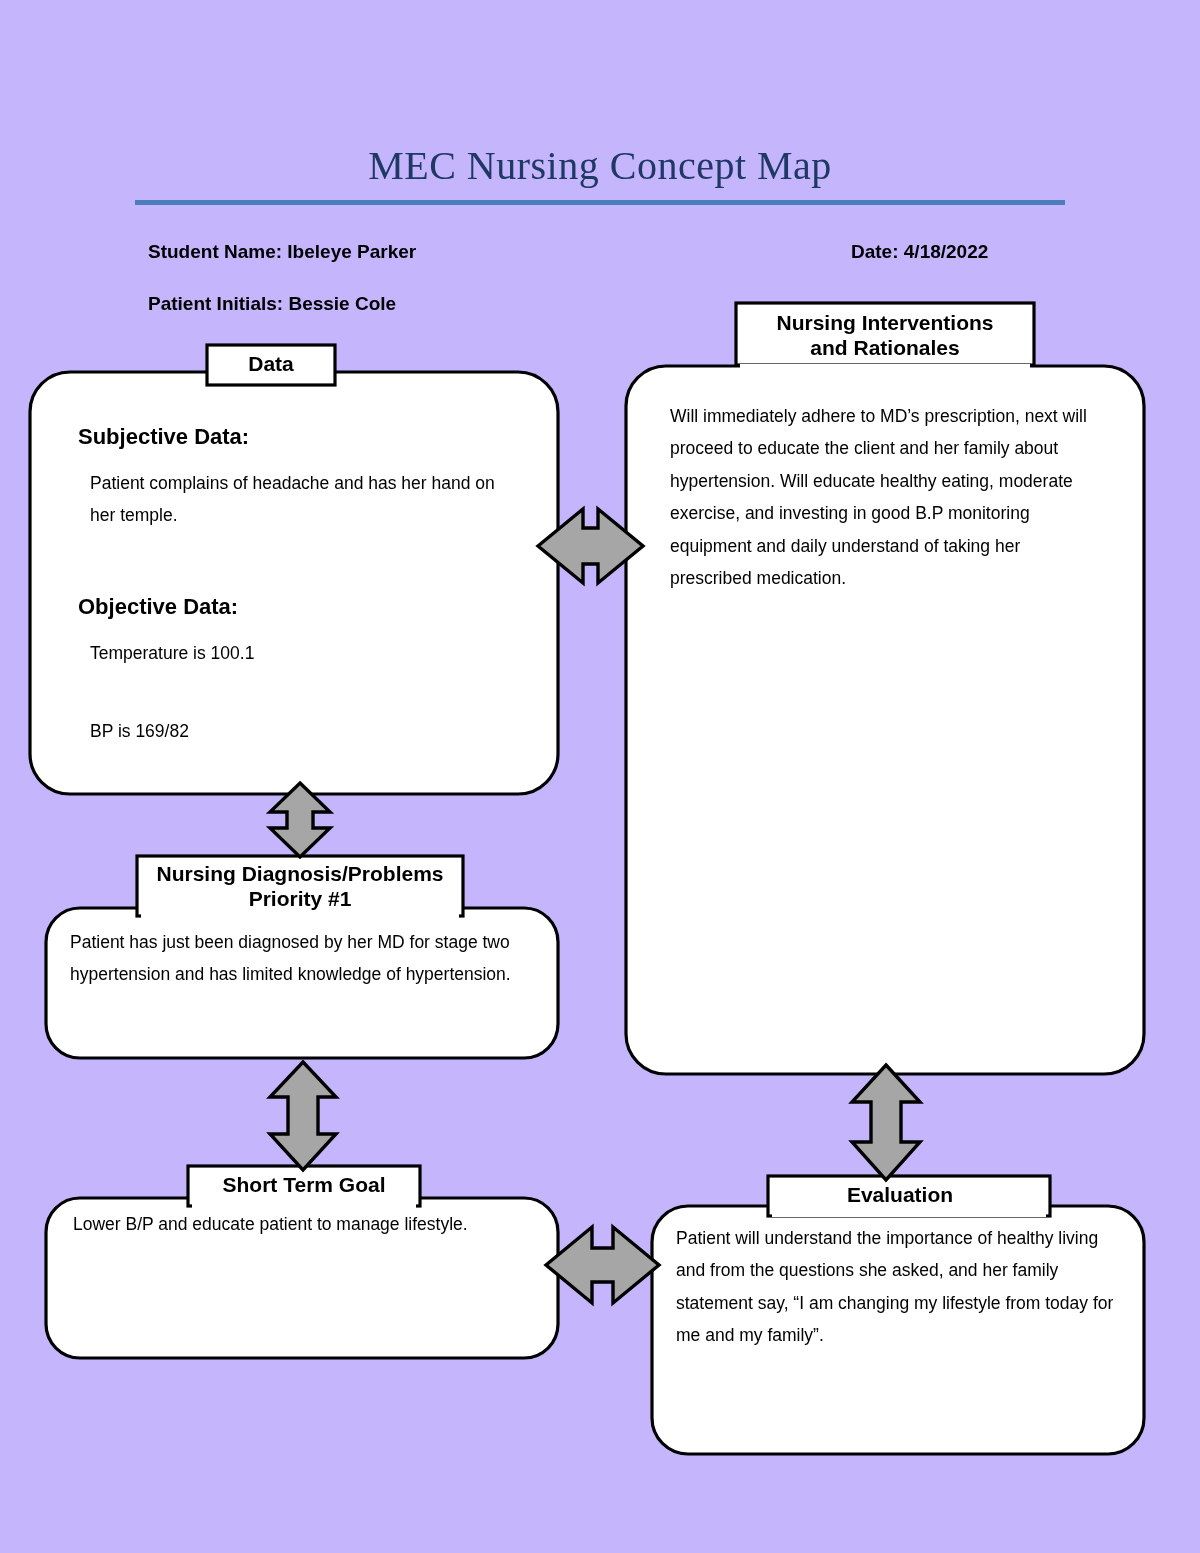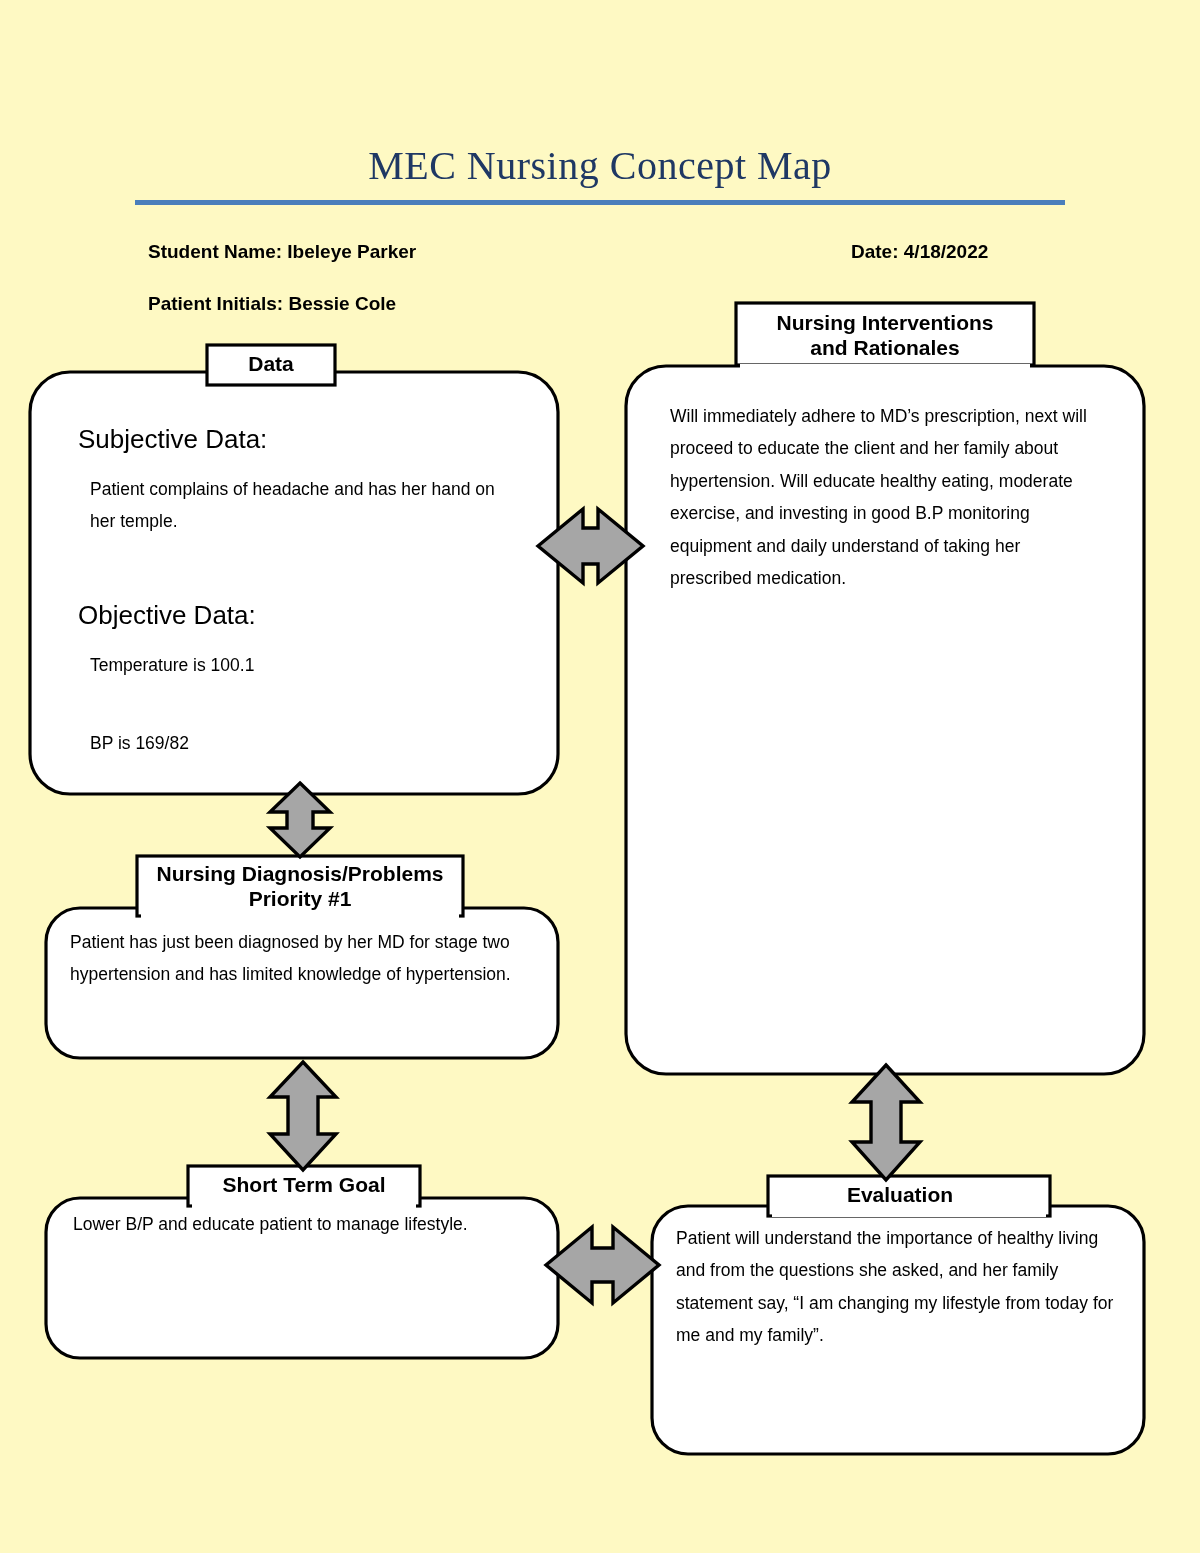--- a/index.html
+++ b/index.html
@@ -4,21 +4,21 @@
 <style>
   html, body {
     margin: 0;
     padding: 0;
     background: #ffffff;
   }
   #page {
     position: relative;
     width: 1200px;
     height: 1553px;
-    background: #fef9c3;
+    background: #c4b5fd;
     font-family: "Liberation Sans", sans-serif;
     overflow: hidden;
   }
 
   
   #doc-title {
     position: absolute;
     left: 0;
     top: 142px;
     width: 1200px;
@@ -95,22 +95,22 @@
   .box-body {
     position: absolute;
     z-index: 3;
     font-family: "Liberation Sans", sans-serif;
     font-size: 17.5px;
     font-weight: 400;
     color: #000000;
     line-height: 1.85;
   }
   .body-heading {
-    font-size: 26px;
-    font-weight: normal;
+    font-size: 22px;
+    font-weight: bold;
     line-height: 1.5;
     margin: 0 0 14px 0;
   }
   .body-para {
     margin: 12px;
   }
   .spacer-lg { height: 46px; }
   .spacer-sm { height: 22px; }
 </style>
 </head>

